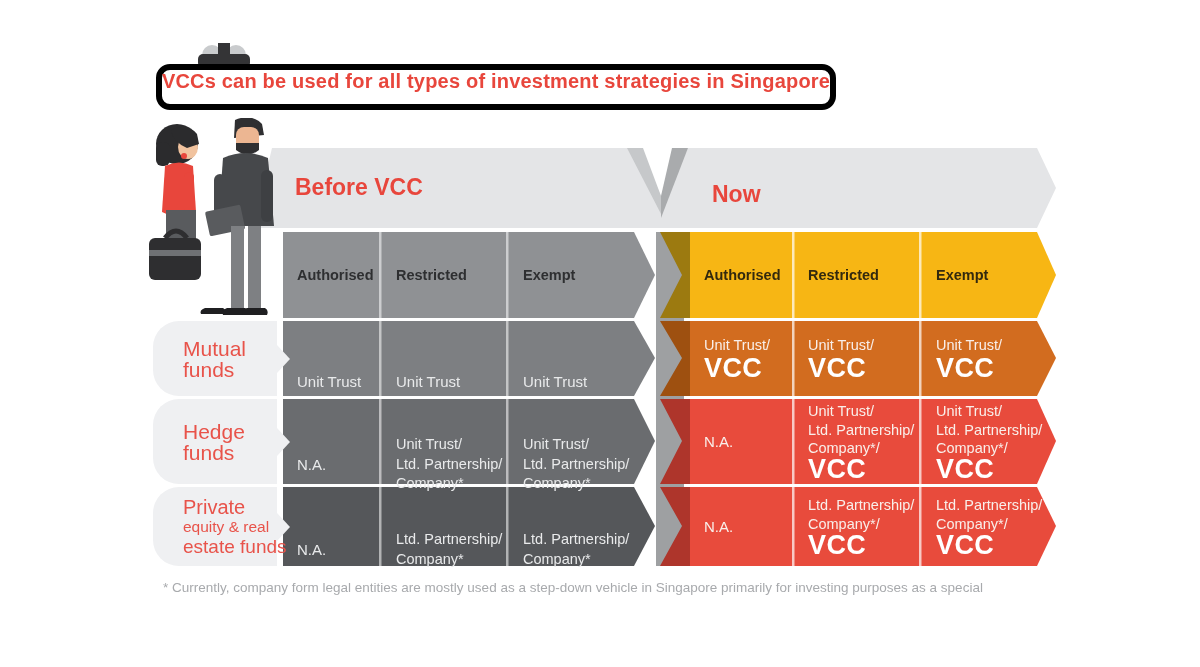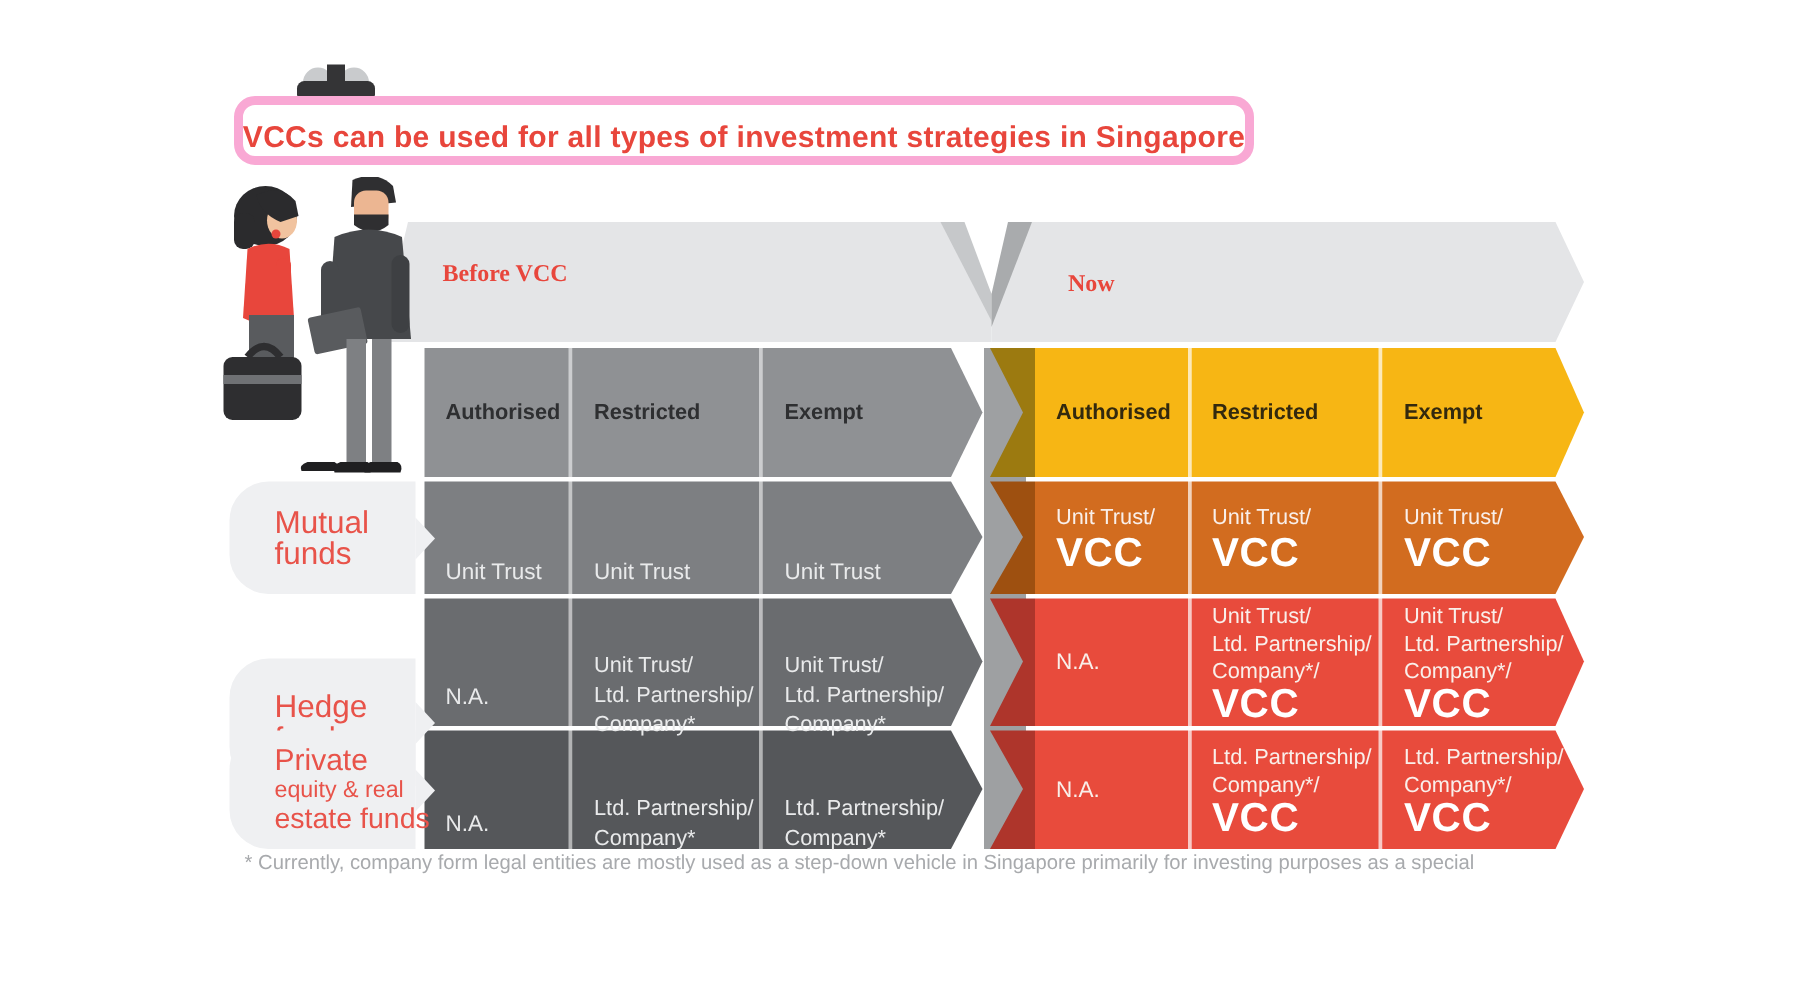--- a/index.html
+++ b/index.html
@@ -3,26 +3,26 @@
 <meta charset="utf-8">
 <style>
   html,body{margin:0;padding:0;background:#fff;}
   body{font-family:"Liberation Sans", sans-serif;}
   #stage{position:relative;width:1200px;height:667px;background:#ffffff;overflow:hidden;}
   .abs{position:absolute;}
   svg{display:block;}
 
   
   .banner{left:156px;top:64px;width:668px;height:34px;background:#ffffff;
-          border:6px solid #f9a8d4;border-radius:14px;display:flex;align-items:flex-end;justify-content:center;}
+          border:6px solid #000000;border-radius:14px;display:flex;align-items:flex-start;justify-content:center;}
   .banner-title{color:#e8463c;font-size:20px;font-weight:bold;letter-spacing:.2px;white-space:nowrap;}
   .marker{left:196px;top:42px;width:56px;height:26px;}
 
   
-  .sec-title{color:#e8463c;font-size:16px;font-weight:bold;font-family:Liberation Serif, serif;}
+  .sec-title{color:#e8463c;font-size:23px;font-weight:bold;}
   .sec-before{left:295px;top:174px;}
   .sec-now{left:712px;top:181px;}
 
   
   .cell{position:absolute;display:flex;flex-direction:column;justify-content:center;
         padding-left:14px;box-sizing:border-box;white-space:nowrap;}
   .colhdr-b{color:#2e2f31;font-size:14.5px;font-weight:bold;}
   .colhdr-n{color:#33290e;font-size:14.5px;font-weight:bold;}
   .cell-b{color:#e9eaeb;font-size:15px;margin-top:23px;}
   .cell-b .line{font-size:14.5px;line-height:19.5px;}
@@ -31,21 +31,21 @@
   .vcc{font-size:27px;line-height:26px;color:#ffffff;letter-spacing:.4px;font-weight:bold;}
 
   
   .tab{position:absolute;left:153px;width:124px;background:#eff0f2;border-radius:26px 0 0 26px;
        display:flex;flex-direction:column;justify-content:center;padding-left:30px;box-sizing:border-box;}
   .tab:after{content:"";position:absolute;right:-13px;top:50%;margin-top:-14px;width:0;height:0;
        border-top:14px solid transparent;border-bottom:14px solid transparent;border-left:13px solid #eff0f2;}
   .tab .lbl{color:#e8534a;font-size:21px;line-height:21px;white-space:nowrap;}
 
   
-  .footnote{left:163px;top:566px;width:860px;color:#a8aaad;font-size:13.5px;line-height:18px;}
+  .footnote{left:163px;top:579px;width:860px;color:#a8aaad;font-size:13.5px;line-height:18px;}
   .footnote .fl2{padding-left:11px;}
 </style>
 </head>
 <body>
 
 <div id="stage">
 
   <svg class="abs" style="left:0;top:0;" width="1200" height="667" viewBox="0 0 1200 667">
 
     <polygon points="272,148 640,148 661,196 661,228 253,228" fill="#e4e5e7"></polygon>
@@ -97,21 +97,21 @@
   <div class="cell colhdr-b" style="left:509px;top:232px;width:124px;height:86px;">Exempt</div>
 
   <div class="cell colhdr-n" style="left:690px;top:232px;width:102px;height:86px;">Authorised</div>
   <div class="cell colhdr-n" style="left:794px;top:232px;width:125px;height:86px;">Restricted</div>
   <div class="cell colhdr-n" style="left:922px;top:232px;width:115px;height:86px;">Exempt</div>
 
   <div class="tab" style="top:321px;height:75px;">
     <div class="lbl">Mutual</div>
     <div class="lbl">funds</div>
   </div>
-  <div class="tab" style="top:399px;height:85px;margin-top:40px;">
+  <div class="tab" style="top:399px;height:85px;">
     <div class="lbl">Hedge</div>
     <div class="lbl">funds</div>
   </div>
   <div class="tab" style="top:487px;height:79px;">
     <div class="lbl" style="font-size:20px;line-height:20px;">Private</div>
     <div class="lbl" style="font-size:15.5px;line-height:20px;">equity &amp; real</div>
     <div class="lbl" style="font-size:19px;line-height:20px;">estate funds</div>
   </div>
 
   <div class="cell cell-b" style="left:283px;top:321px;width:96px;height:75px;">

